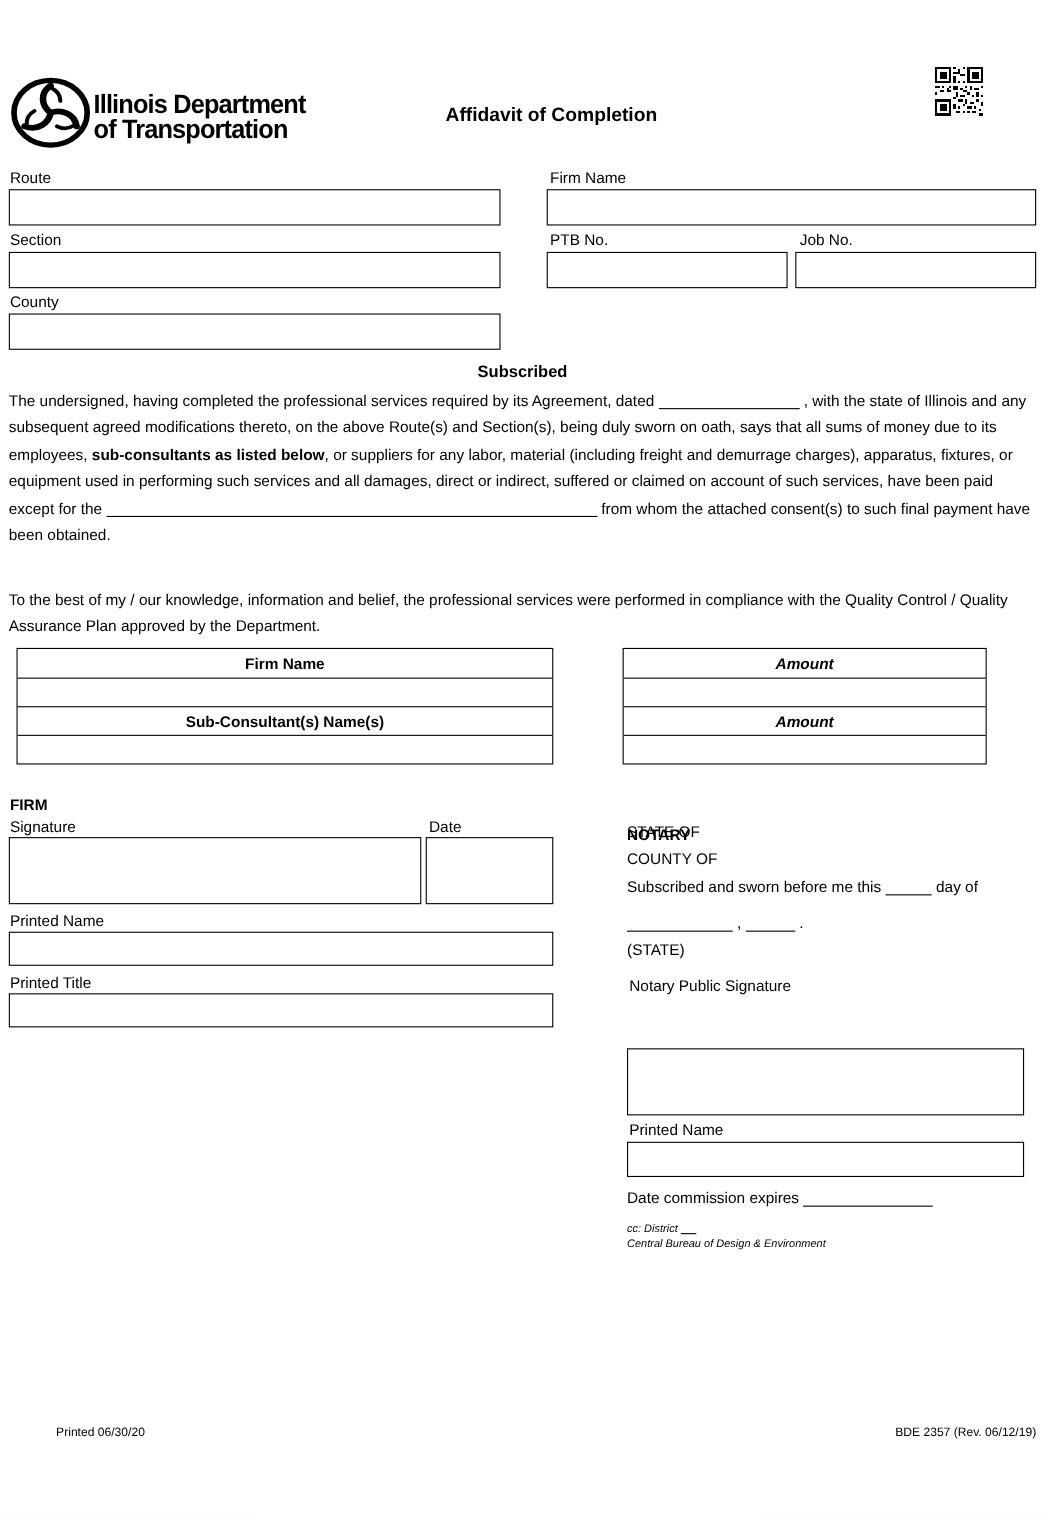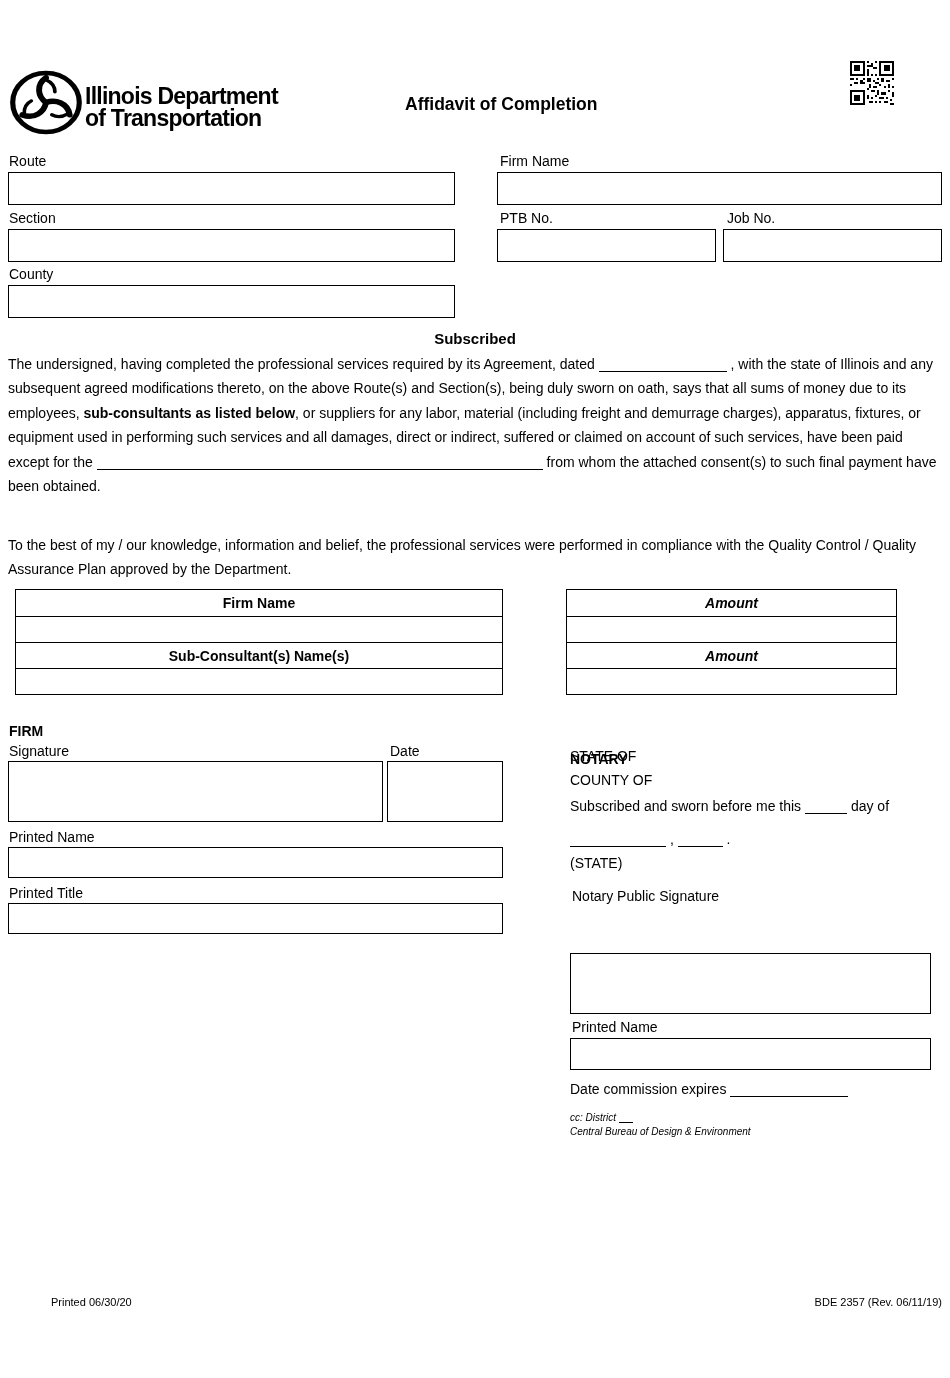--- a/index.html
+++ b/index.html
@@ -216,15 +216,15 @@
     <span class="blank" style="width:118px;"></span>
   </div>
 
   <div class="small-note" style="top:1112px;">
     <span>cc: District</span>
     <span class="blank" style="width:14px; height:9px; vertical-align:-2px;"></span>
   </div>
   <div class="small-note" style="top:1126px;">Central Bureau of Design &amp; Environment</div>
 
   <div class="footer-text" style="left:15px; top:1296px;padding-left:36px;">Printed 06/30/20</div>
-  <div class="footer-text" style="right:8px; top:1296px;">BDE 2357 (Rev. 06/11/19)</div>
+  <div class="footer-text" style="right:8px; top:1296px;">BDE 2357 (Rev. 06/12/19)</div>
 
 </div>
 
 </body></html>

